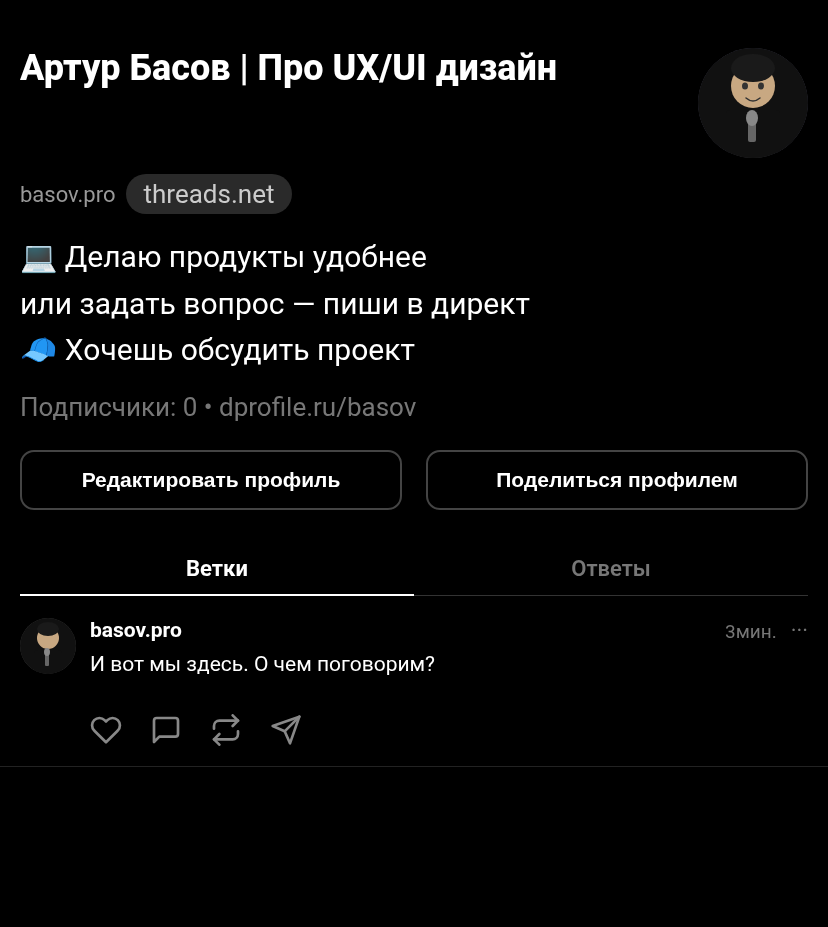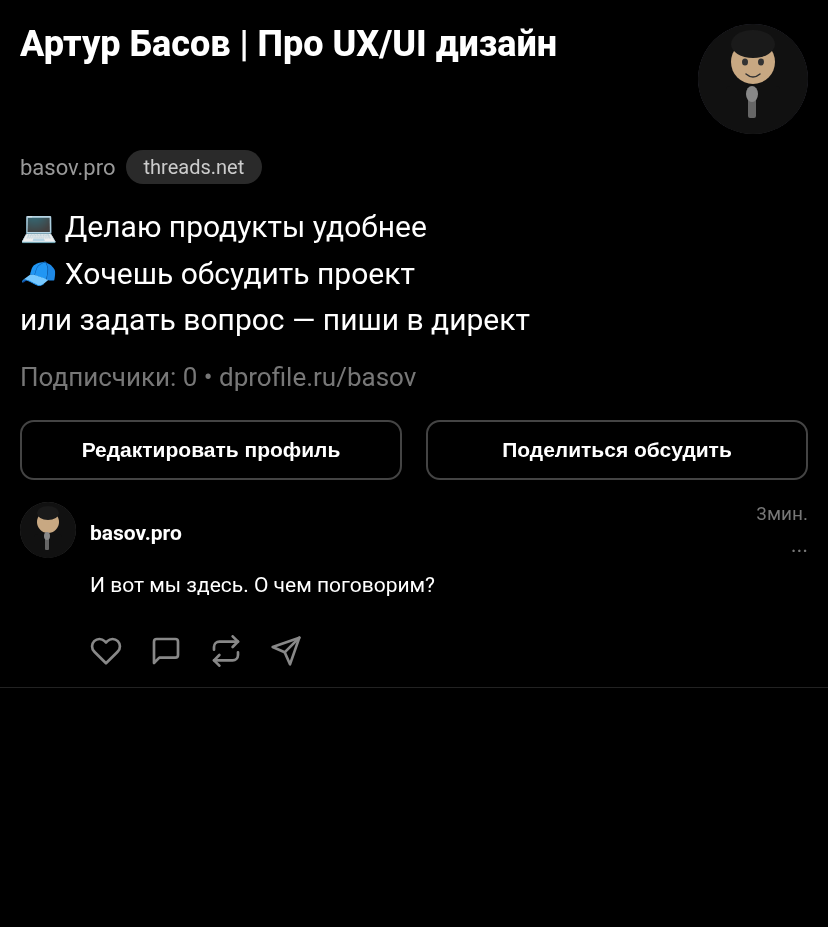--- a/index.html
+++ b/index.html
@@ -8,20 +8,21 @@
       background: #000;
       color: #fff;
       font-family: -apple-system, BlinkMacSystemFont, 'Segoe UI', Roboto, Helvetica, Arial, sans-serif;
       width: 828px;
       min-height: 927px;
       overflow-x: hidden;
     }
 
     .profile-section {
       padding: 24px 20px 0 20px;
+      margin-top: 24px;
     }
 
     .profile-header {
       display: flex;
       justify-content: space-between;
       align-items: flex-start;
       margin-bottom: 16px;
     }
 
     .profile-name {
@@ -58,21 +59,21 @@
 
     .link-plain {
       font-size: 22px;
       color: #999;
     }
 
     .link-badge {
       background: #2a2a2a;
       border-radius: 20px;
       padding: 5px 18px;
-      font-size: 20px;
+      font-size: 26px;
       color: #ccc;
     }
 
     .bio-section {
       margin-bottom: 18px;
     }
 
     .bio-line {
       font-size: 30px;
       color: #fff;
@@ -170,21 +171,20 @@
     .post-username {
       font-size: 21px;
       font-weight: 700;
       color: #fff;
     }
 
     .post-meta-right {
       display: flex;
       align-items: flex-end;
       gap: 14px;
-      flex-direction: column;
     }
 
     .post-time {
       font-size: 19px;
       color: #777;
     }
 
     .post-more {
       font-size: 22px;
       color: #777;
@@ -256,33 +256,41 @@
     </div>
   </div>
 
   <div class="links-row">
     <span class="link-plain">basov.pro</span>
     <span class="link-badge">threads.net</span>
   </div>
 
   <div class="bio-section">
     <p class="bio-line">💻 Делаю продукты удобнее</p>
+    <p class="bio-line">или задать вопрос — пиши в директ</p>
     <p class="bio-line">🧢 Хочешь обсудить проект</p>
-    <p class="bio-line">или задать вопрос — пиши в директ</p>
   </div>
 
   <div class="followers-row">
     <span>Подписчики: 0 • dprofile.ru/basov</span>
   </div>
 
   <div class="buttons-row">
     <button class="profile-btn">Редактировать профиль</button>
-    <button class="profile-btn">Поделиться обсудить</button>
-  </div>
-
+    <button class="profile-btn">Поделиться профилем</button>
+  </div>
+
+  <div class="tabs-row">
+    <div class="tab active">
+      <span>Ветки</span>
+    </div>
+    <div class="tab">
+      <span>Ответы</span>
+    </div>
+  </div>
 </div>
 
 <div class="posts-section">
   <div class="post-card">
     <div class="post-avatar">
       <svg class="avatar-svg" viewBox="0 0 56 56" xmlns="http://www.w3.org/2000/svg">
         <rect width="56" height="56" fill="#111"></rect>
         <circle cx="28" cy="20" r="11" fill="#c8a882"></circle>
         <ellipse cx="28" cy="11" rx="11" ry="7" fill="#1a1a1a"></ellipse>
         <rect x="14" y="32" width="28" height="26" rx="4" fill="#111"></rect>

